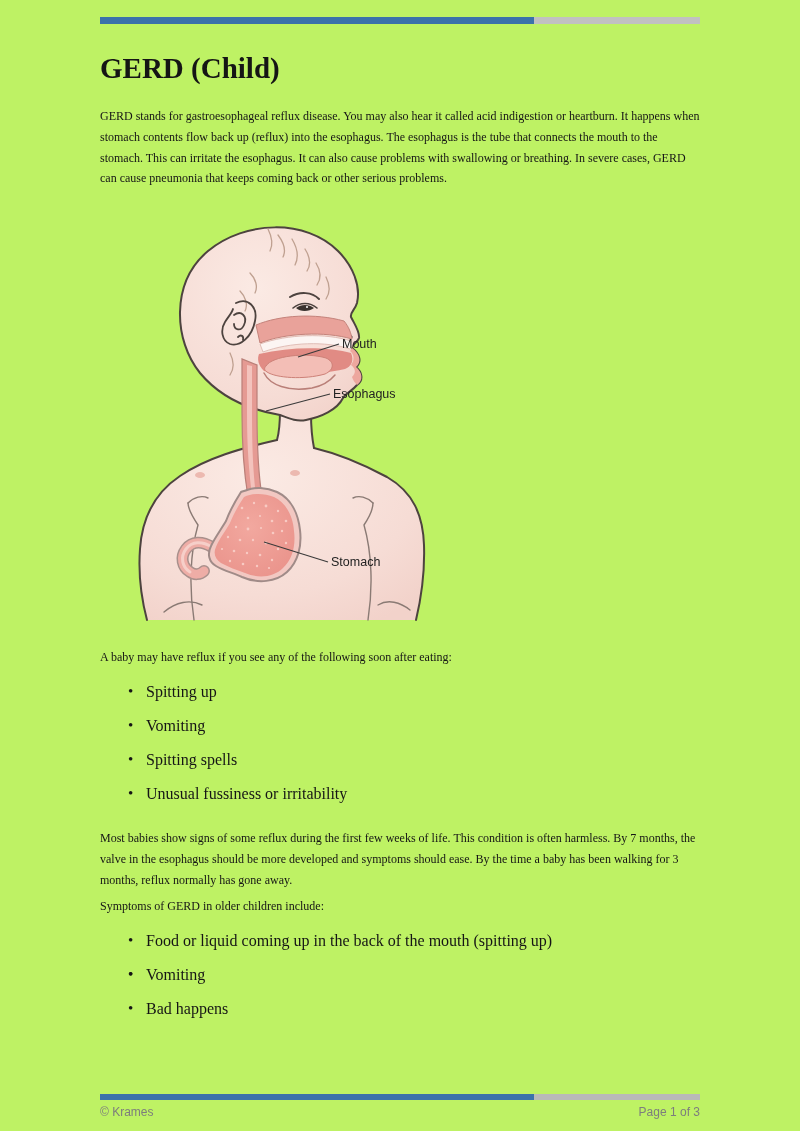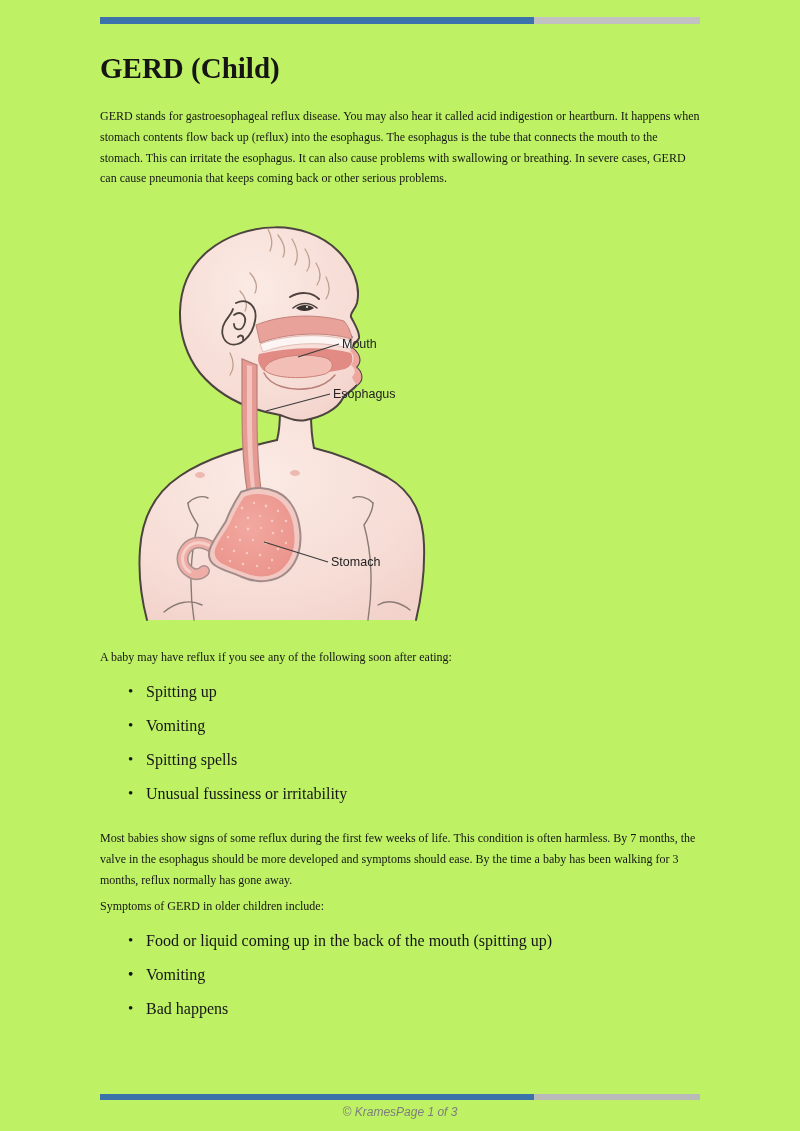--- a/index.html
+++ b/index.html
@@ -37,24 +37,24 @@
   ul.doc-list li .bullet {
     position: absolute; left: 28px; top: -1px;
     font-size: 15px;
   }
   .footer {
     position: absolute; left: 100px; right: 100px; bottom: 12px;
   }
   .footer .rule-bar { height: 6px; }
   .footer .rule-bar .gray { background: #b9b9b9; }
   .footer-row {
-    display: flex; justify-content: center;
+    display: flex; justify-content: space-between;
     margin-top: 5px;
     font-family: "Liberation Sans", sans-serif;
-    font-style: italic; font-size: 12px; color: #7d7d7d;
+    font-size: 12px; color: #7d7d7d;
   }
   svg text.fig-label {
     font-family: "Liberation Sans", sans-serif;
     font-size: 12.5px; fill: #222222;
   }
 </style>
 </head>
 <body>
 
 <div class="page">

